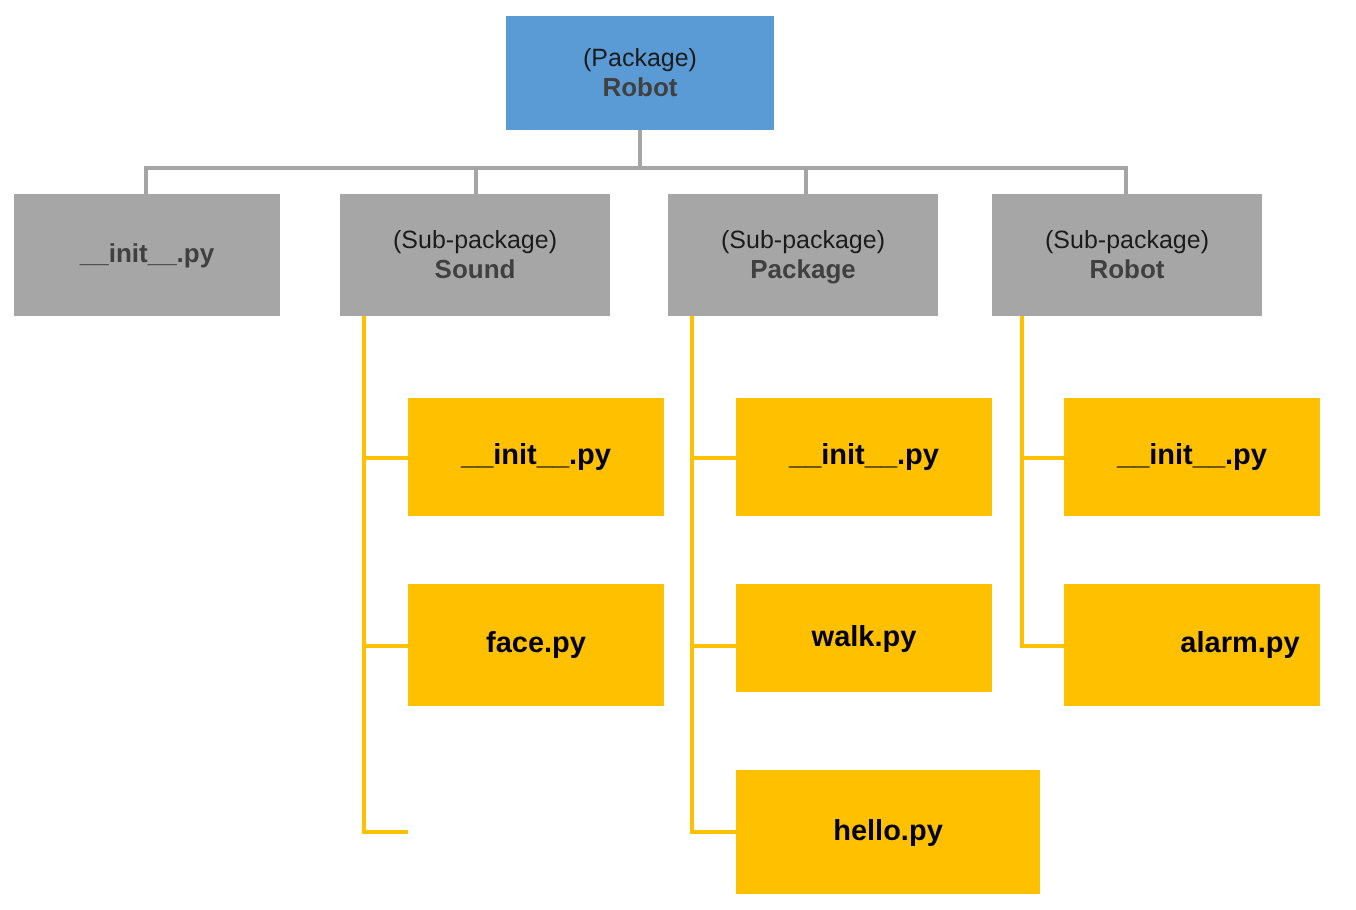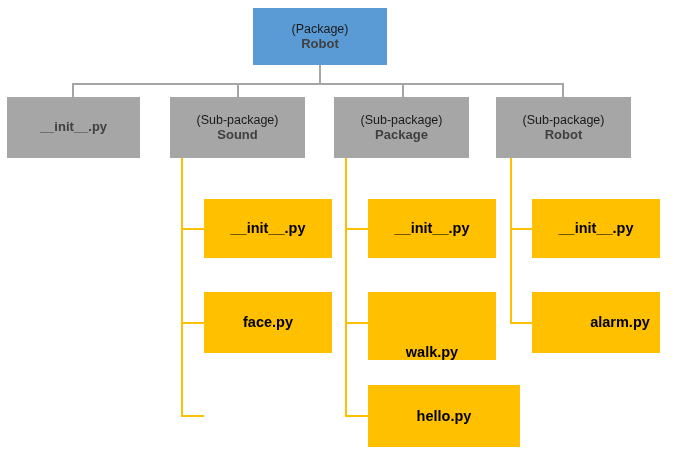--- a/index.html
+++ b/index.html
@@ -105,21 +105,21 @@
   <div class="node leaf" style="left:204px;top:199px;width:128px;height:59px;">
     <div class="leafname">__init__.py</div>
   </div>
   <div class="node leaf" style="left:204px;top:292px;width:128px;height:61px;">
     <div class="leafname">face.py</div>
   </div>
 
   <div class="node leaf" style="left:368px;top:199px;width:128px;height:59px;">
     <div class="leafname">__init__.py</div>
   </div>
-  <div class="node leaf" style="left:368px;top:292px;width:128px;height:68px;justify-content:flex-end;">
+  <div class="node leaf" style="left:368px;top:292px;width:128px;height:54px;">
     <div class="leafname">walk.py</div>
   </div>
   <div class="node leaf" style="left:368px;top:385px;width:152px;height:62px;">
     <div class="leafname">hello.py</div>
   </div>
 
   <div class="node leaf" style="left:532px;top:199px;width:128px;height:59px;">
     <div class="leafname">__init__.py</div>
   </div>
   <div class="node leaf" style="left:532px;top:292px;width:128px;height:61px;padding-left:48px;">

